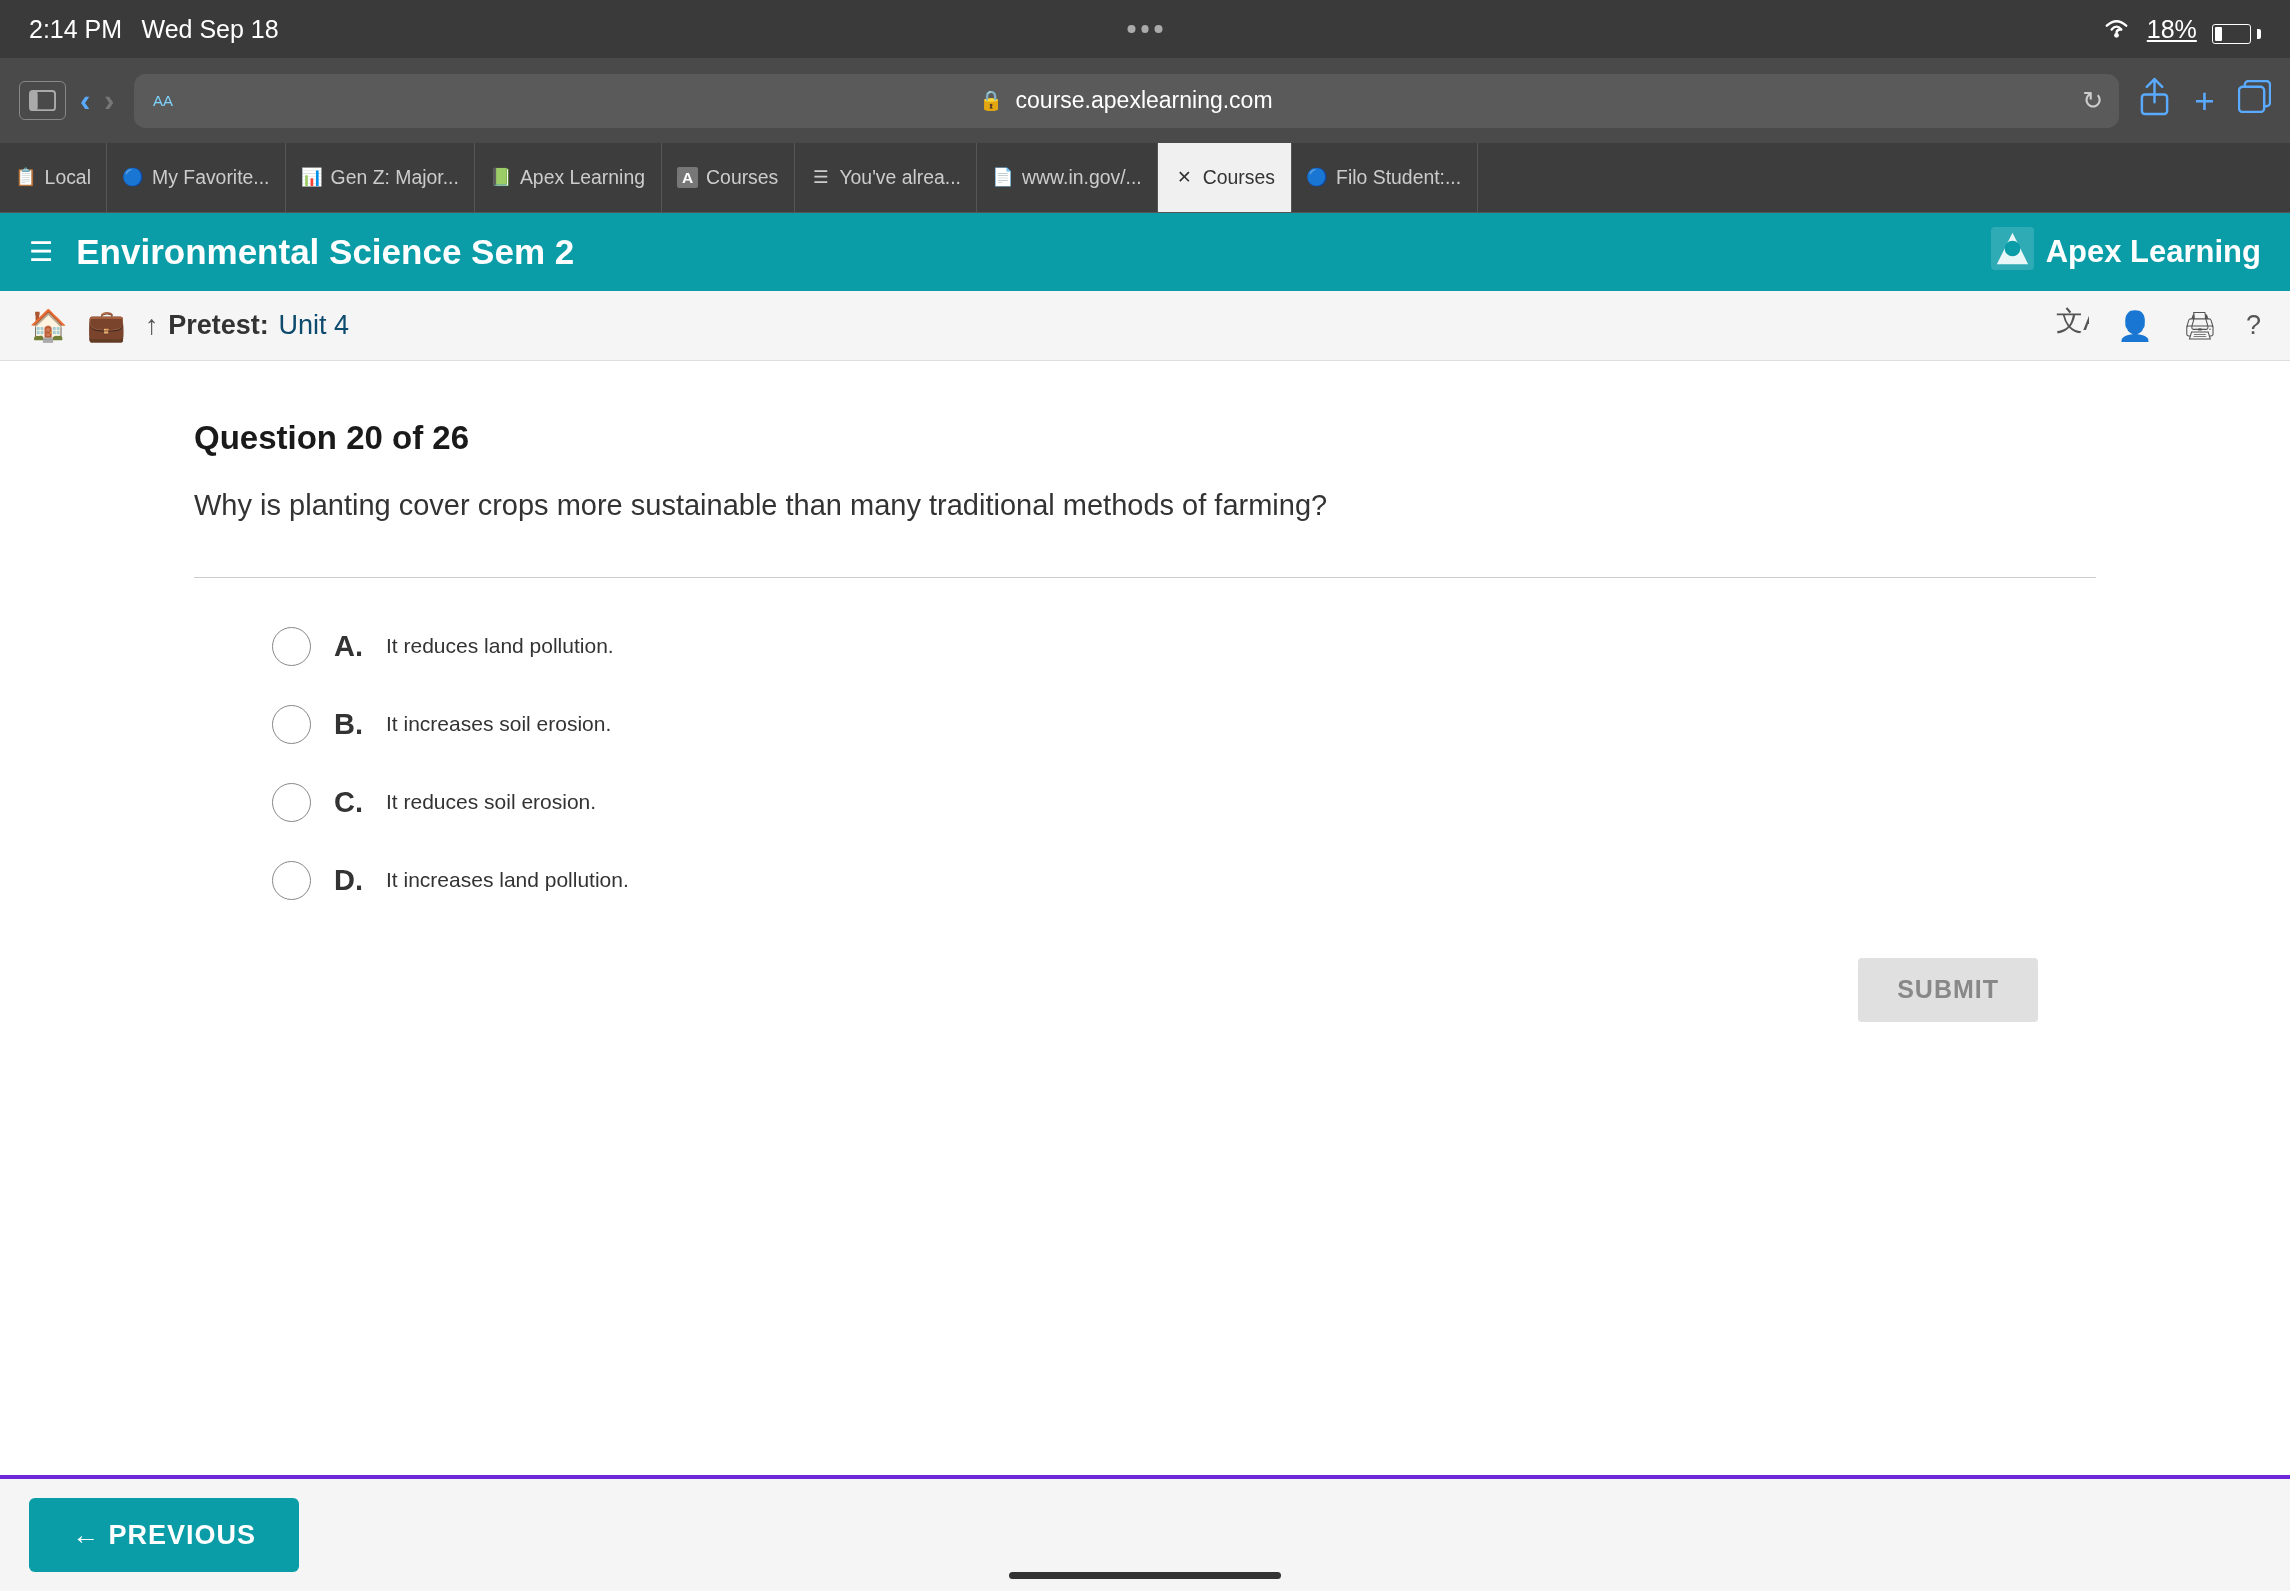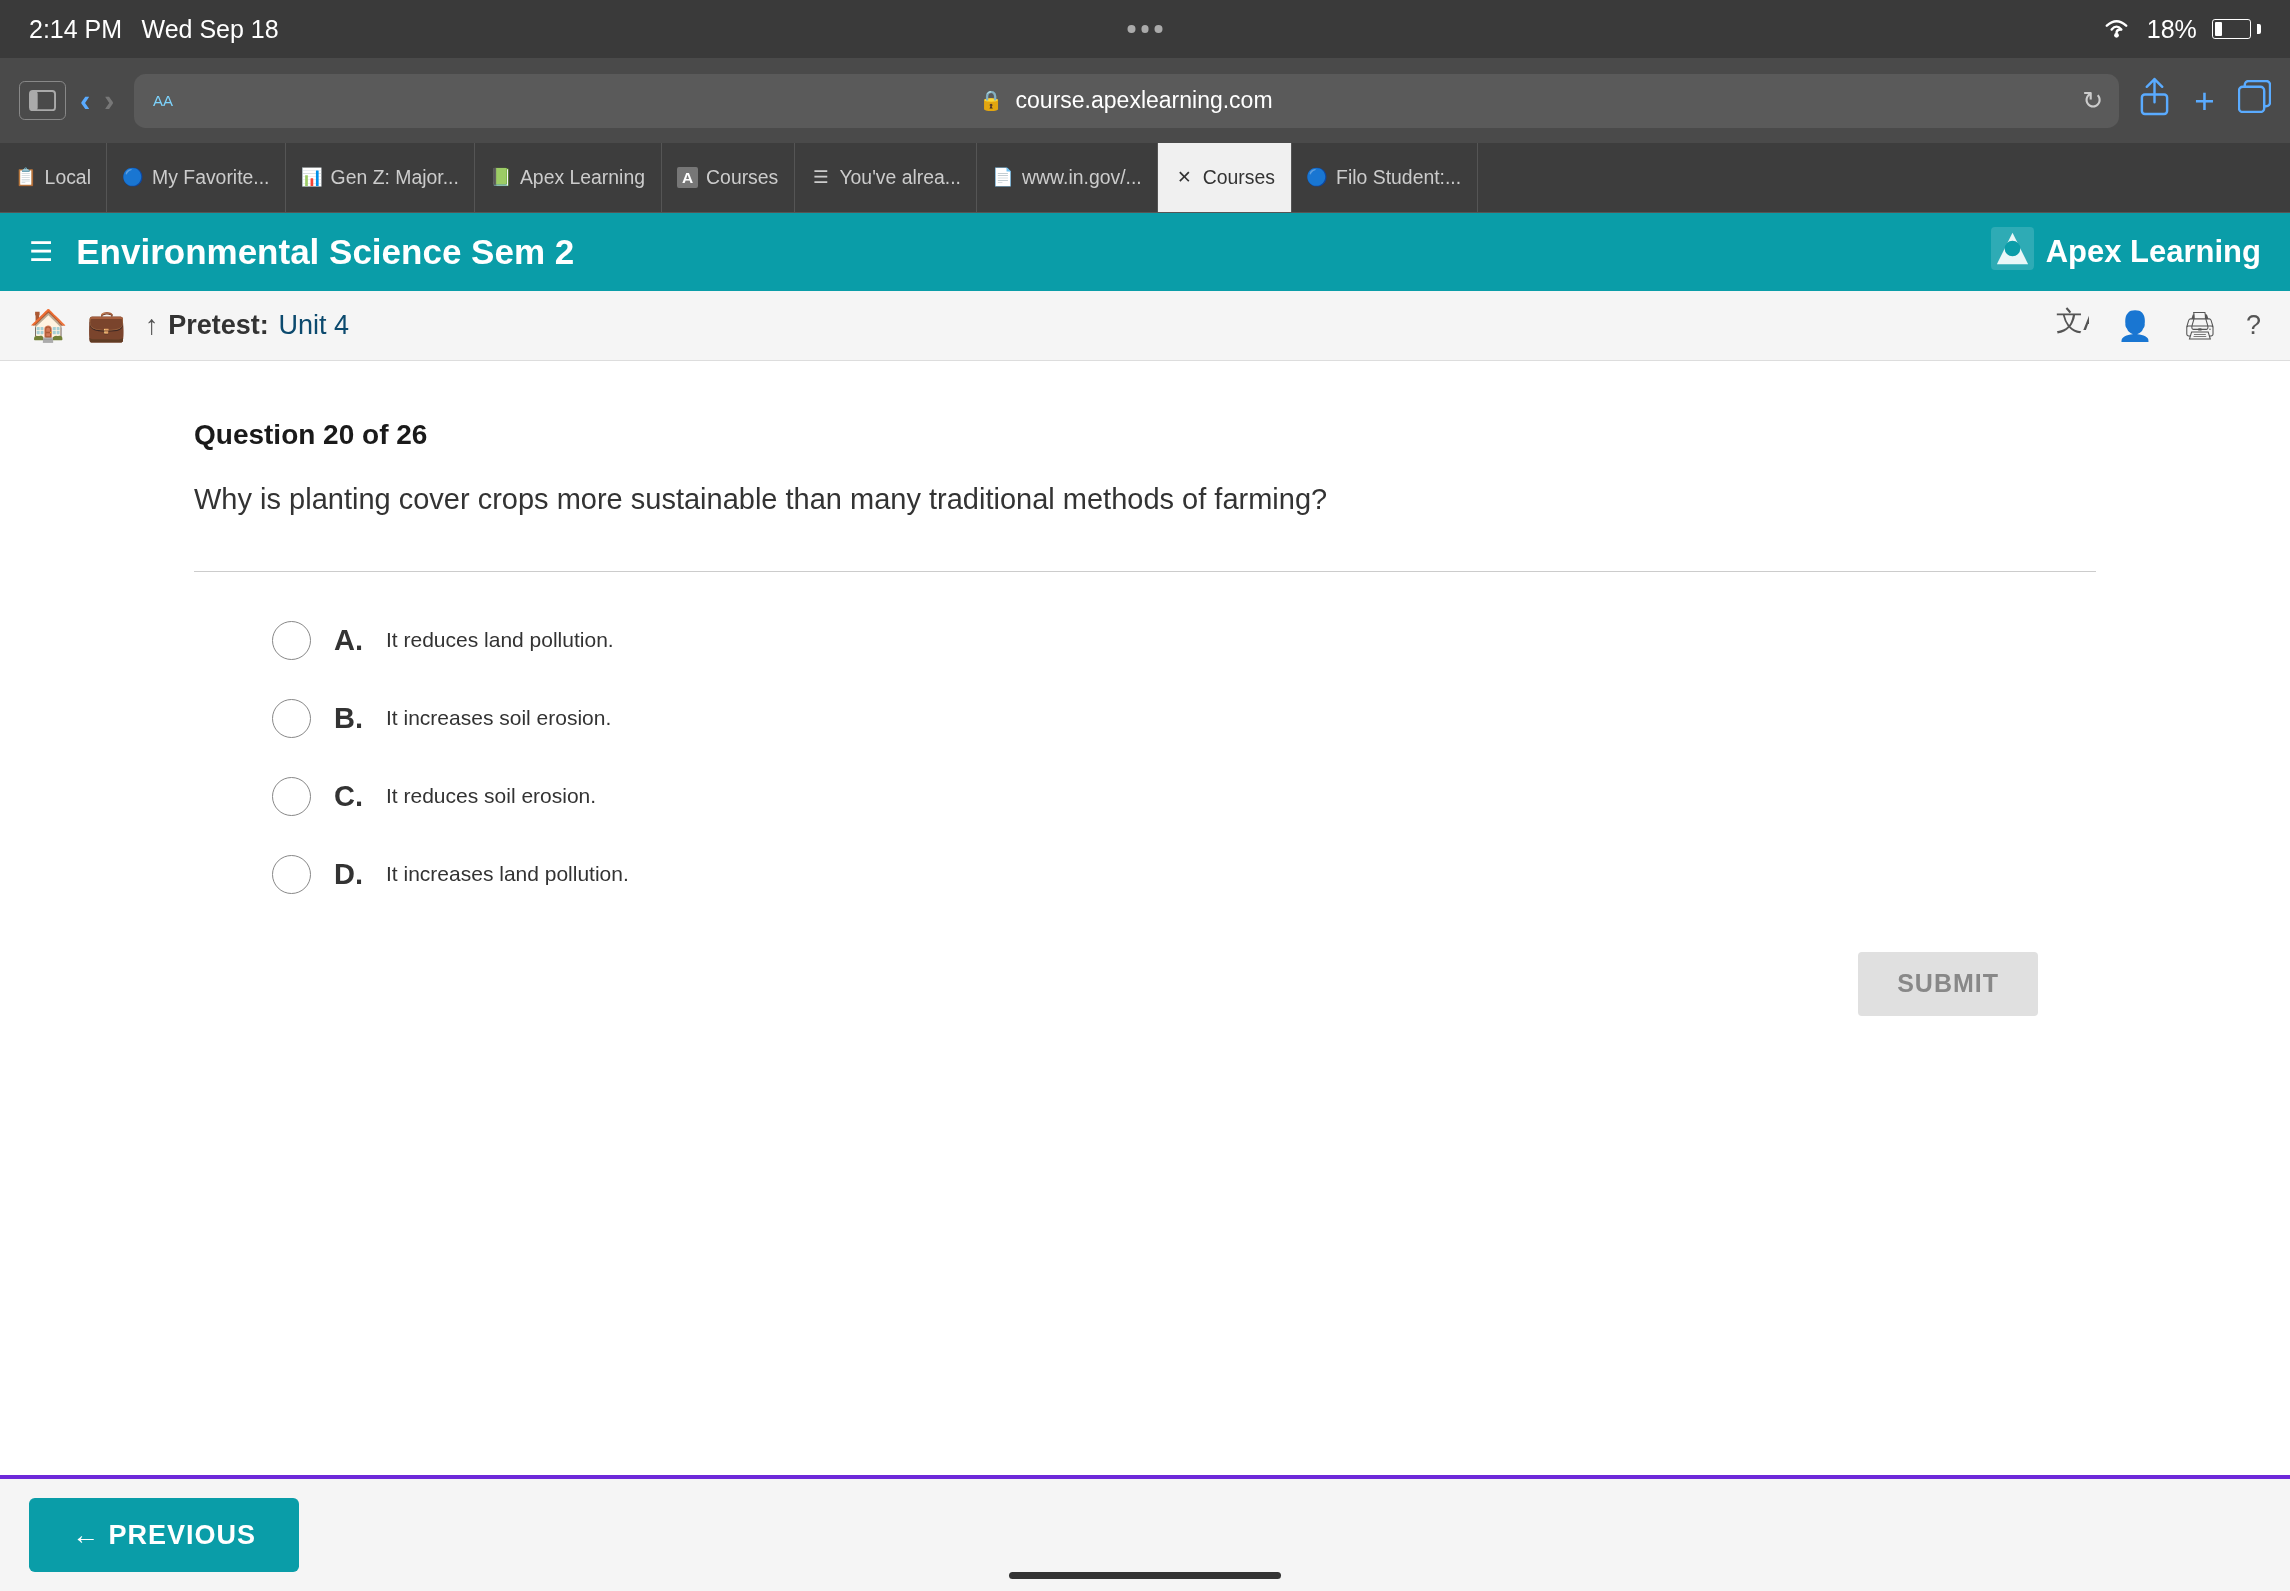--- a/index.html
+++ b/index.html
@@ -11,21 +11,21 @@
       height: 58px;
       display: flex;
       align-items: center;
       justify-content: space-between;
       padding: 0 29px;
       color: white;
       font-size: 25px;
       font-weight: 500;
     }
     .status-left { display: flex; align-items: center; gap: 19.4px; }
-    .status-right { display: flex; align-items: center; gap: 15.5px; }
+    .status-right { display: flex; align-items: flex-end; gap: 15.5px; text-decoration: underline; }
     .battery-icon {
       display: inline-flex; align-items: center; gap: 3.9px;
     }
     .battery-body {
       width: 39px; height: 19.4px; border: 1.9px solid white; border-radius: 2.9px; position: relative;
       display: flex; align-items: center; padding: 1.9px;
     }
     .battery-fill { height: 100%; width: 20%; background: white; border-radius: 1px; }
     .battery-cap { width: 3.9px; height: 9.7px; background: white; border-radius: 0 1.9px 1.9px 0; margin-left: 1.9px; }
     .dots-center { position: absolute; left: 50%; transform: translateX(-50%); display: flex; gap: 5.8px; }
@@ -124,21 +124,21 @@
 
     
     .main-content {
       background: white;
       padding: 58px 194px 58px 194px;
       flex: 1;
       min-height: 0;
     }
 
     .question-header {
-      font-size: 28px;
+      font-size: 33px;
       font-weight: 700;
       color: #1a1a1a;
       margin-bottom: 27px;
     }
 
     .question-text {
       font-size: 29px;
       color: #333;
       line-height: 1.5;
       margin-bottom: 49px;

